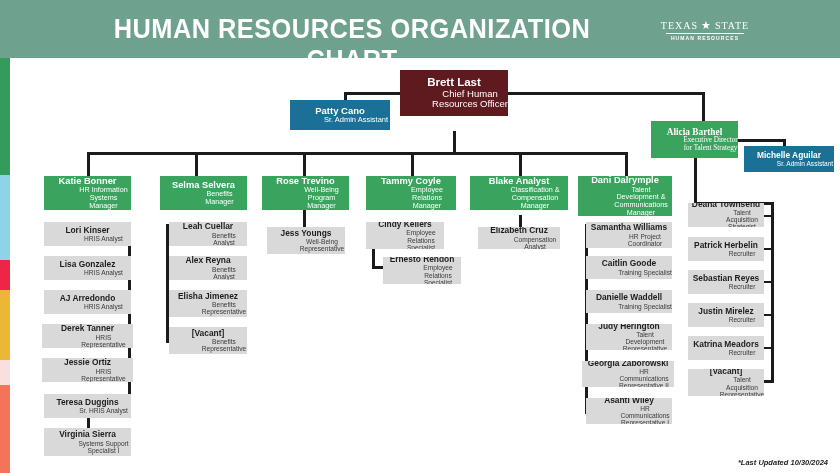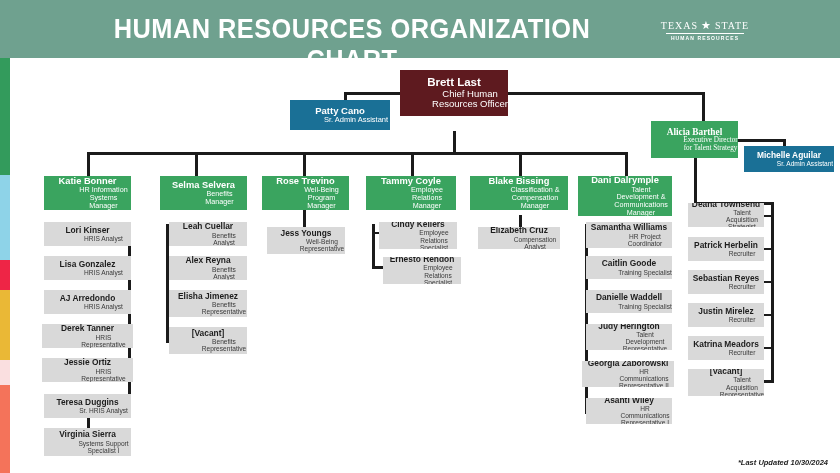--- a/index.html
+++ b/index.html
@@ -184,21 +184,21 @@
   </div>
   <div class="box b-green" style="left:262px;top:176px;width:87px;height:34px;">
     <div class="nm">Rose Trevino</div>
     <div class="tt">Well-Being Program Manager</div>
   </div>
   <div class="box b-green" style="left:366px;top:176px;width:90px;height:34px;">
     <div class="nm">Tammy Coyle</div>
     <div class="tt">Employee Relations Manager</div>
   </div>
   <div class="box b-green" style="left:470px;top:176px;width:98px;height:34px;">
-    <div class="nm">Blake Bissing</div>
+    <div class="nm">Blake Analyst</div>
     <div class="tt">Classification &amp; Compensation Manager</div>
   </div>
   <div class="box b-green" style="left:578px;top:176px;width:94px;height:40px;">
     <div class="nm">Dani Dalrymple</div>
     <div class="tt">Talent Development &amp; Communications Manager</div>
   </div>
 
   <div class="box b-gray" style="left:44px;top:222px;width:87px;height:24px;">
     <div class="nm">Lori Kinser</div>
     <div class="tt">HRIS Analyst</div>
@@ -243,21 +243,21 @@
   <div class="box b-gray" style="left:169px;top:327px;width:78px;height:27px;">
     <div class="nm">[Vacant]</div>
     <div class="tt">Benefits Representative</div>
   </div>
 
   <div class="box b-gray" style="left:267px;top:227px;width:78px;height:27px;">
     <div class="nm">Jess Youngs</div>
     <div class="tt">Well-Being Representative</div>
   </div>
 
-  <div class="box b-gray" style="left:379px;top:222px;width:78px;height:27px;">
+  <div class="box b-gray" style="left:366px;top:222px;width:78px;height:27px;">
     <div class="nm">Cindy Keilers</div>
     <div class="tt">Employee Relations Specialist</div>
   </div>
   <div class="box b-gray" style="left:383px;top:257px;width:78px;height:27px;">
     <div class="nm">Ernesto Rendon</div>
     <div class="tt">Employee Relations Specialist</div>
   </div>
 
   <div class="box b-gray" style="left:478px;top:227px;width:82px;height:22px;">
     <div class="nm">Elizabeth Cruz</div>

